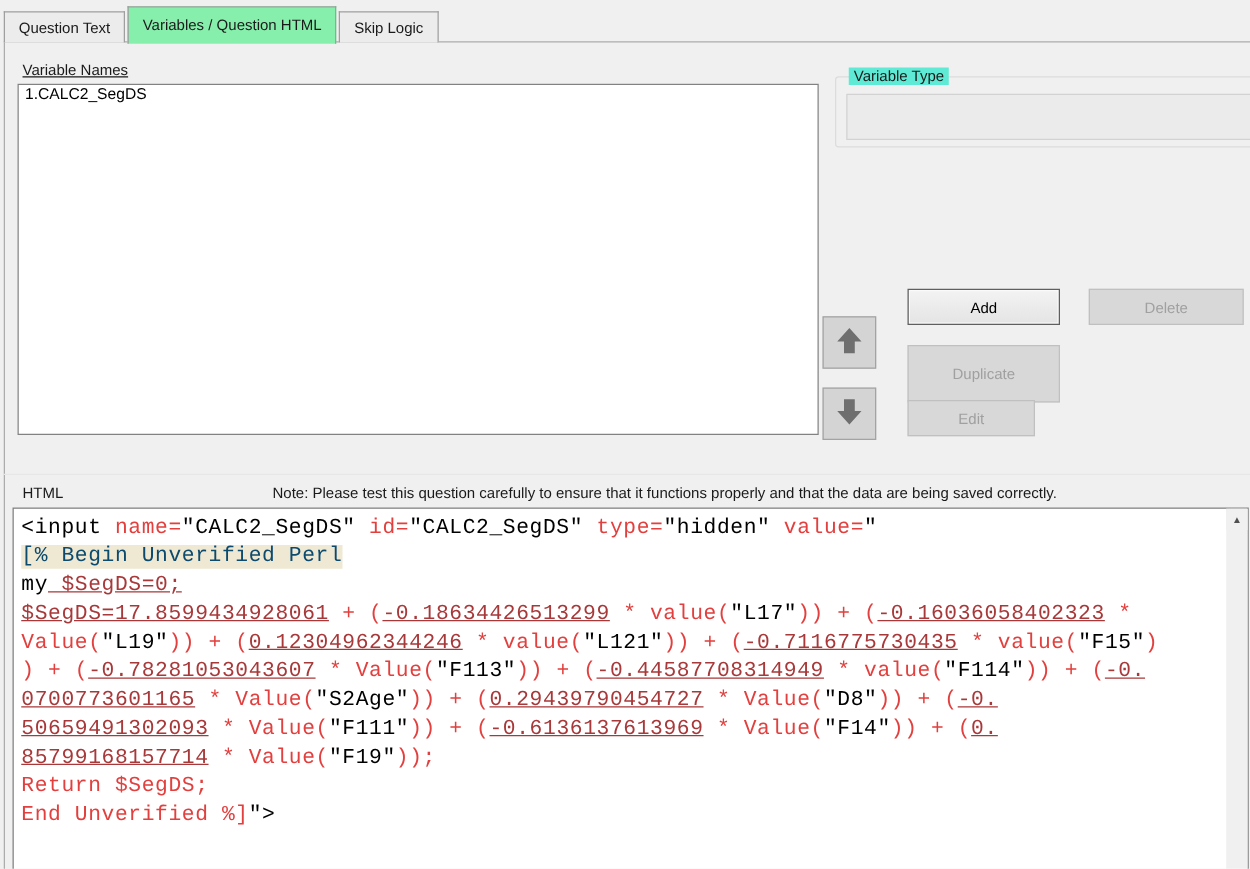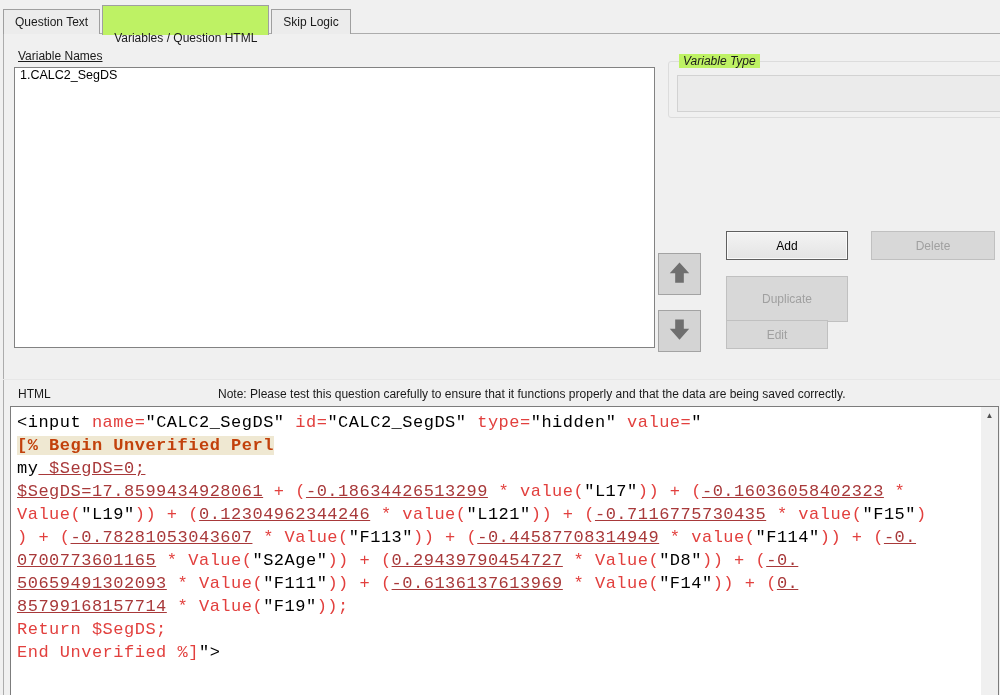--- a/index.html
+++ b/index.html
@@ -15,22 +15,22 @@
   
   .tab-bar { left: 3px; top: 4px; height: 30px; display: flex; align-items: flex-end; z-index: 5; }
   .tab {
     height: 25px; padding: 5px 11px 0 11px;
     font-size: 12px; color: #1a1a1a;
     background: #ececec;
     border: 1px solid #9f9f9f; border-bottom: none;
     margin-right: 2px; white-space: nowrap;
   }
   .tab.active {
-    height: 30px; padding-top: 25px;
-    background: #bef264;
+    height: 30px; padding-top: 7px;
+    background: #86efac;
     position: relative; z-index: 6;
     margin-bottom: -1px;
   }
 
   
   .tab-page {
     left: 3px; top: 33px; width: 1004px; height: 668px;
     border: 1px solid #acacac;
     background: #f0f0f0;
   }
@@ -46,22 +46,22 @@
   .list-item { font-size: 12.5px; color: #000; padding: 0 5px 2px 5px; white-space: nowrap; }
 
   
   .groupbox {
     left: 668px; top: 61px; width: 345px; height: 57px;
     border: 1px solid #dcdcdc;
     border-radius: 3px;
   }
   .groupbox-label {
     position: absolute; left: 10px; top: -8px;
-    background: #bef264; padding: 0 4px;
-    font-size: 12px; color: #1a1a1a; white-space: nowrap; font-style: italic;
+    background: #5eead4; padding: 0 4px;
+    font-size: 12px; color: #1a1a1a; white-space: nowrap;
   }
   .groupbox-inner {
     position: absolute; left: 8px; top: 13px; width: 360px; height: 37px;
     background: #ebebeb; border: 1px solid #d2d2d2;
   }
 
   
   .btn {
     font-size: 12px; color: #000; text-align: center;
     display: flex; align-items: center; justify-content: center;
@@ -103,21 +103,21 @@
     position: absolute; left: 0; top: 0; right: 17px; bottom: 0;
     padding: 4px 2px 4px 6px;
     font-family: "Liberation Mono", monospace;
     font-size: 17px; line-height: 23px; letter-spacing: 0.5px;
     white-space: pre; overflow: hidden;
   }
   .code-line { height: 23px; }
   .code-line .b  { color: #000000; }
   .code-line .r  { color: #e2403e; }
   .code-line .m  { color: #a8393a; text-decoration: underline; }
-  .code-line .hl { color: #c2410c; font-weight: bold; background: #efe8d2; }
+  .code-line .hl { color: #0c4a6e; font-weight: normal; background: #efe8d2; }
 
   .v-scrollbar {
     position: absolute; right: 0; top: 0; bottom: 0; width: 17px;
     background: #f0f0f0;
   }
   .sb-arrow {
     position: absolute; left: 0; width: 17px; height: 17px;
     display: flex; align-items: center; justify-content: center;
     font-size: 8px; color: #505050; background: #f0f0f0;
   }

